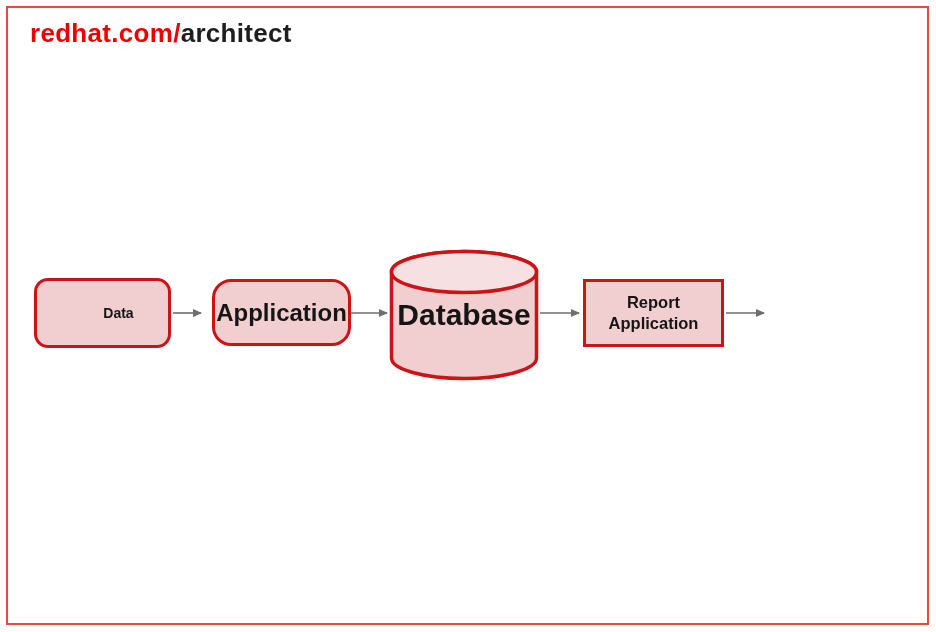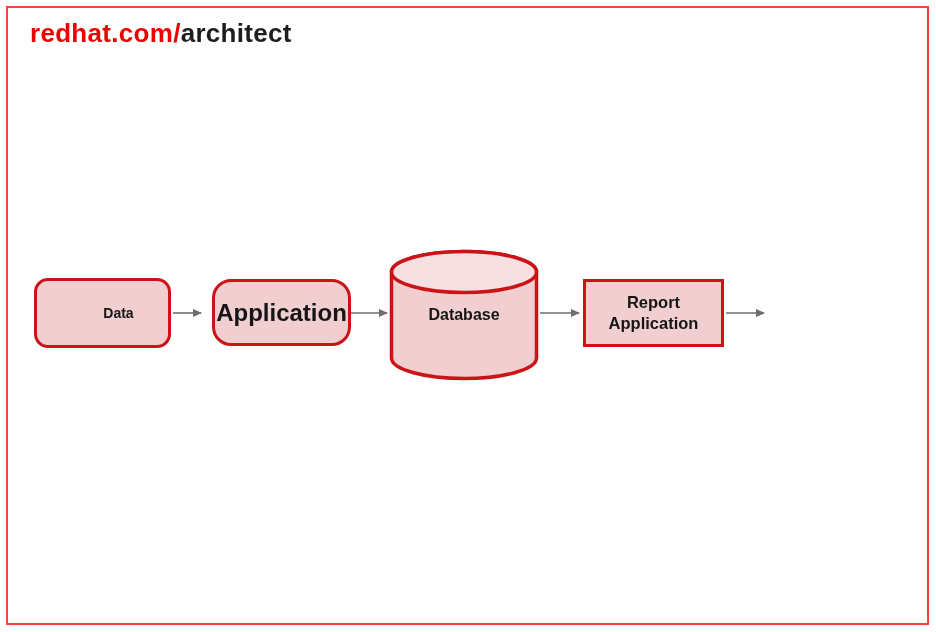--- a/index.html
+++ b/index.html
@@ -64,21 +64,21 @@
     background: none;
     border: none;
   }
   .node-database .cyl-svg {
     position: absolute;
     left: 0; top: 0;
   }
   .node-database .cyl-label {
     position: relative;
     z-index: 1;
-    font-size: 16px;
+    font-size: 30px;
   }
   .node-report {
     left: 583px; top: 279px; width: 141px; height: 68px;
     font-size: 16.5px;
     line-height: 1.25;
     padding: 0 23px;
   }
   .node-analysis {
     left: 768px; top: 264px; width: 132px; height: 96px;
     border-radius: 24px;

